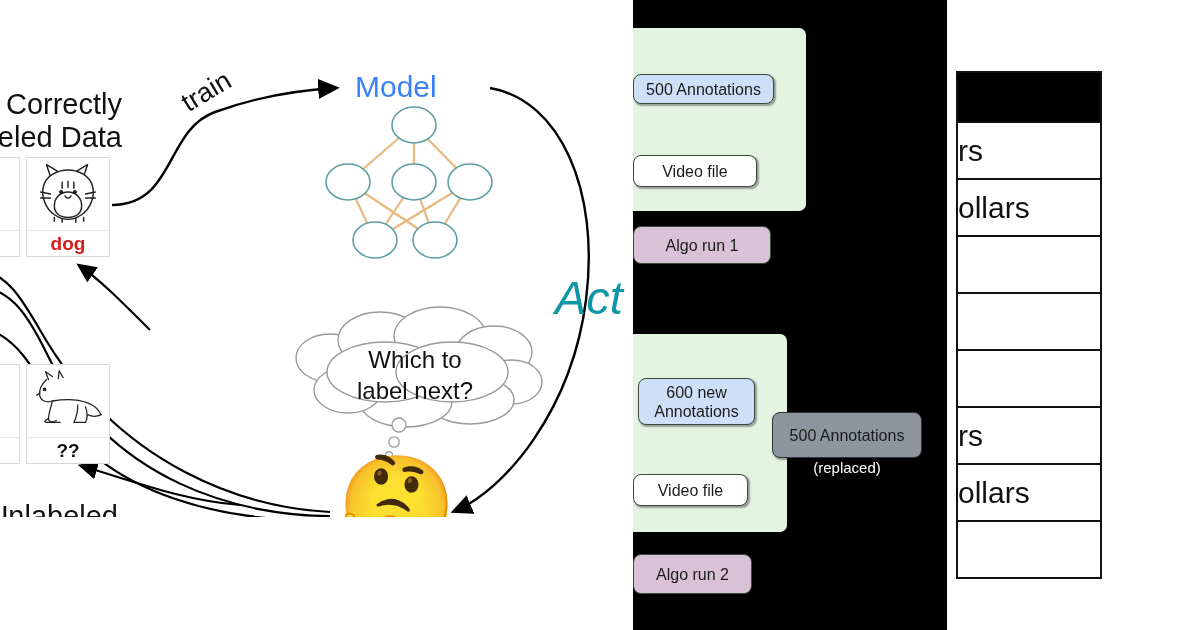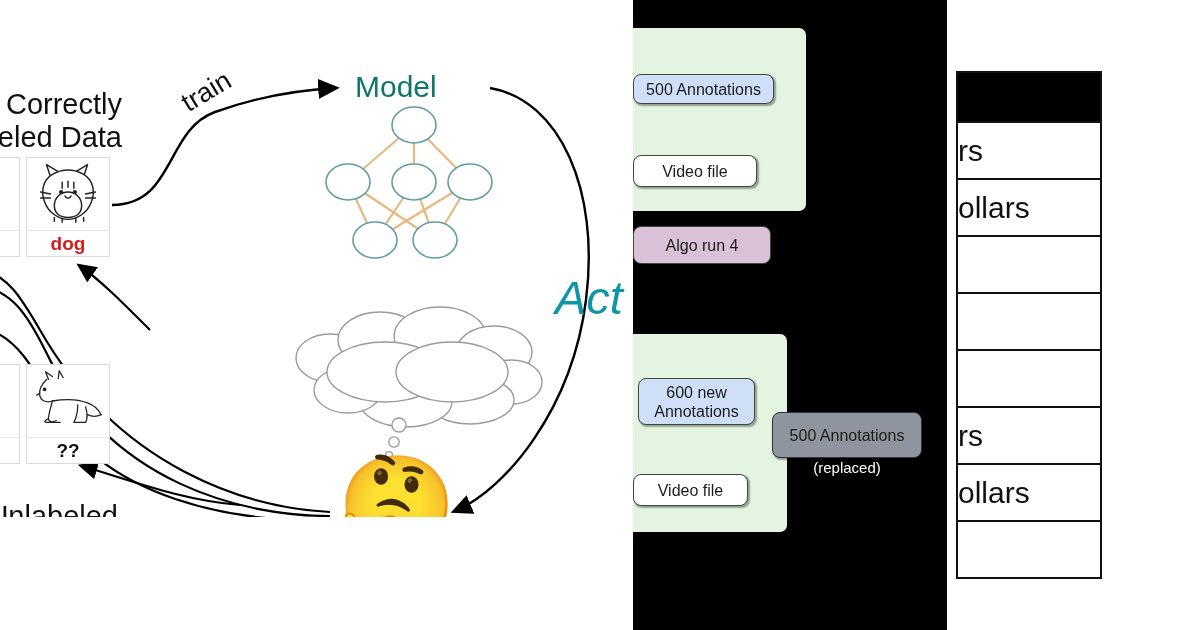--- a/index.html
+++ b/index.html
@@ -51,21 +51,21 @@
     font-size: 29px;
     line-height: 33px;
     white-space: normal;
     width: 200px;
     text-align: right;
   }
 
   #model-title {
     left: 355px; top: 70px;
     font-size: 30px;
-    color: #0f766e;
+    color: #3b82f6;
   }
 
   #train-label {
     left: 176px; top: 92px;
     font-size: 27px;
     color: #111;
     transform: rotate(-31deg);
     transform-origin: left top;
   }
 
@@ -279,20 +279,21 @@
 
     <div class="diagram-text" id="label-correct">Correctly<br>Labeled Data</div>
     <div class="diagram-text" id="label-unlabeled">Unlabeled<br>Data</div>
 
     <div class="diagram-text" id="model-title">Model</div>
 
     <div class="diagram-text" id="train-label">train</div>
 
     <div id="act-word">Act</div>
 
+    <div id="thought-text">Which to<br>label next?</div>
 
     <div class="card" id="card-top-a">
       <svg class="pic" viewBox="0 0 76 72">
         <g fill="none" stroke="#222" stroke-width="1.4" stroke-linecap="round">
           <path d="M20,8 C12,10 8,18 10,26 C12,34 16,40 16,52 L16,66"></path>
           <path d="M20,8 C30,6 40,12 40,22 C40,30 34,34 30,36"></path>
           <path d="M30,36 C34,44 34,56 32,66"></path>
           <circle cx="18" cy="18" r="1.6" fill="#222"></circle>
         </g>
       </svg>
@@ -347,28 +348,29 @@
 
     <div id="thinker">🤔</div>
   </div>
 
   <div id="black-panel">
 
     <div class="green-group" id="green-1"></div>
 
     <div class="node-box node-blue" id="ann-1">500 Annotations</div>
     <div class="node-box node-white" id="video-1">Video file</div>
-    <div class="node-box node-purple" id="algo-1">Algo run 4</div>
+    <div class="node-box node-purple" id="algo-1">Algo run 1</div>
 
     <div class="green-group" id="green-2"></div>
 
     <div class="node-box node-blue" id="ann-2">600 new Annotations</div>
     <div class="node-box node-gray" id="ann-replaced">500 Annotations</div>
     <div id="replaced-note">(replaced)</div>
     <div class="node-box node-white" id="video-2">Video file</div>
+    <div class="node-box node-purple" id="algo-2">Algo run 2</div>
   </div>
 
   <div id="right-panel">
     <div id="table-wrap">
       <div class="t-row head">
         <span></span>
       </div>
       <div class="t-row">
         <span>rs</span>
       </div>

